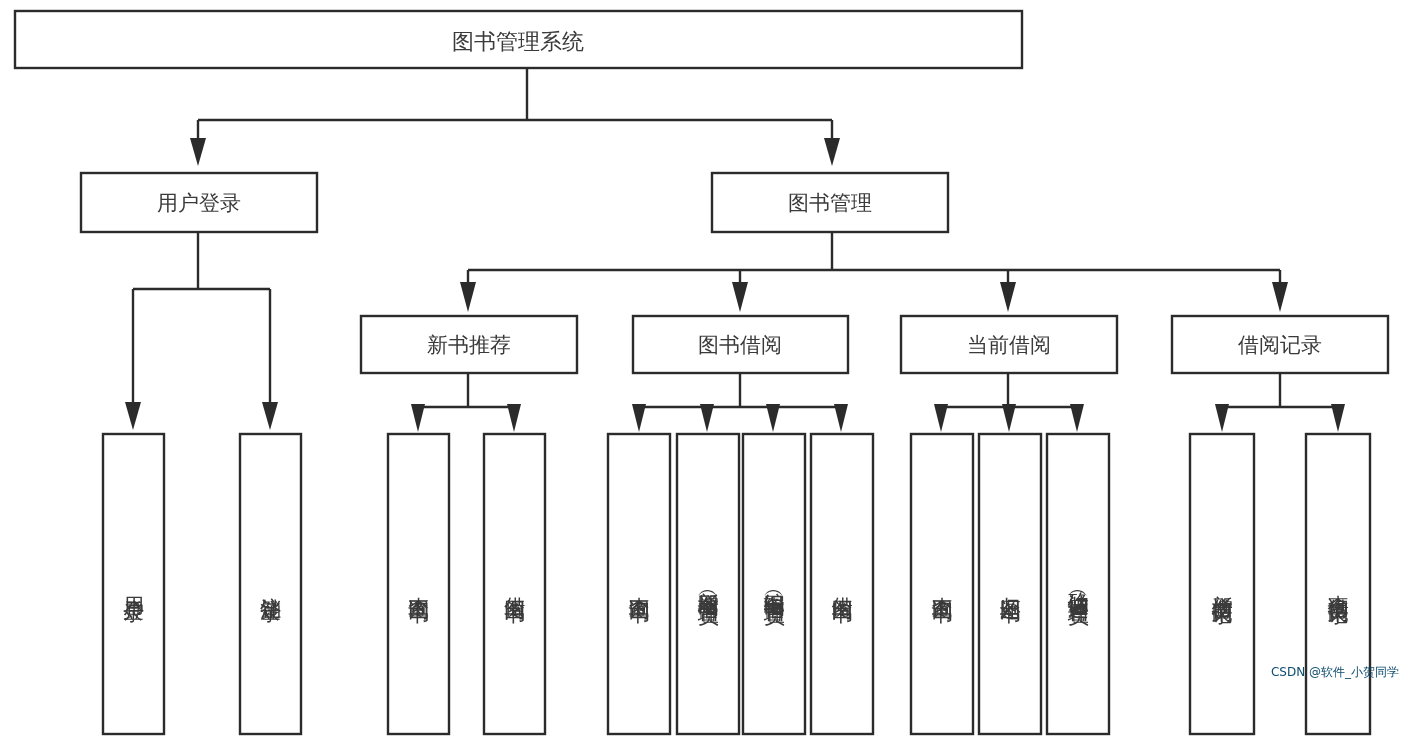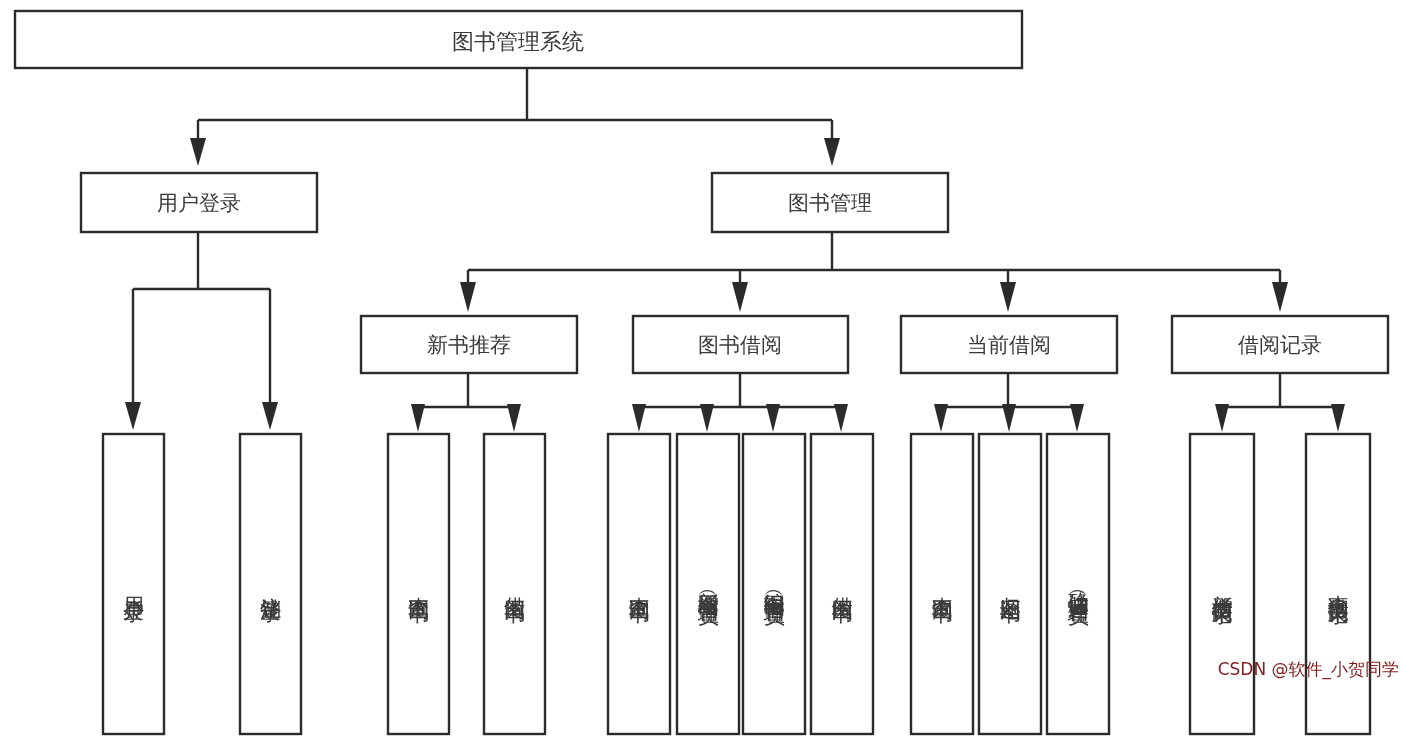--- a/index.html
+++ b/index.html
@@ -72,22 +72,22 @@
     line-height: 1.06;
     color: #3a3a3a;
     letter-spacing: 2px;
     white-space: nowrap;
   }
   #watermark {
     position: absolute;
     right: 6px;
     bottom: 8px;
     font-family: "DejaVu Sans", "Liberation Sans", sans-serif;
-    font-size: 17px;
-    color: #7f1d1d;
+    font-size: 12px;
+    color: #0c4a6e;
     white-space: nowrap;
     user-select: none;
   }
 </style>
 </head>
 <body>
 
 <div id="diagram-root">
 
   <svg id="tree-svg" viewBox="0 0 1405 747">

